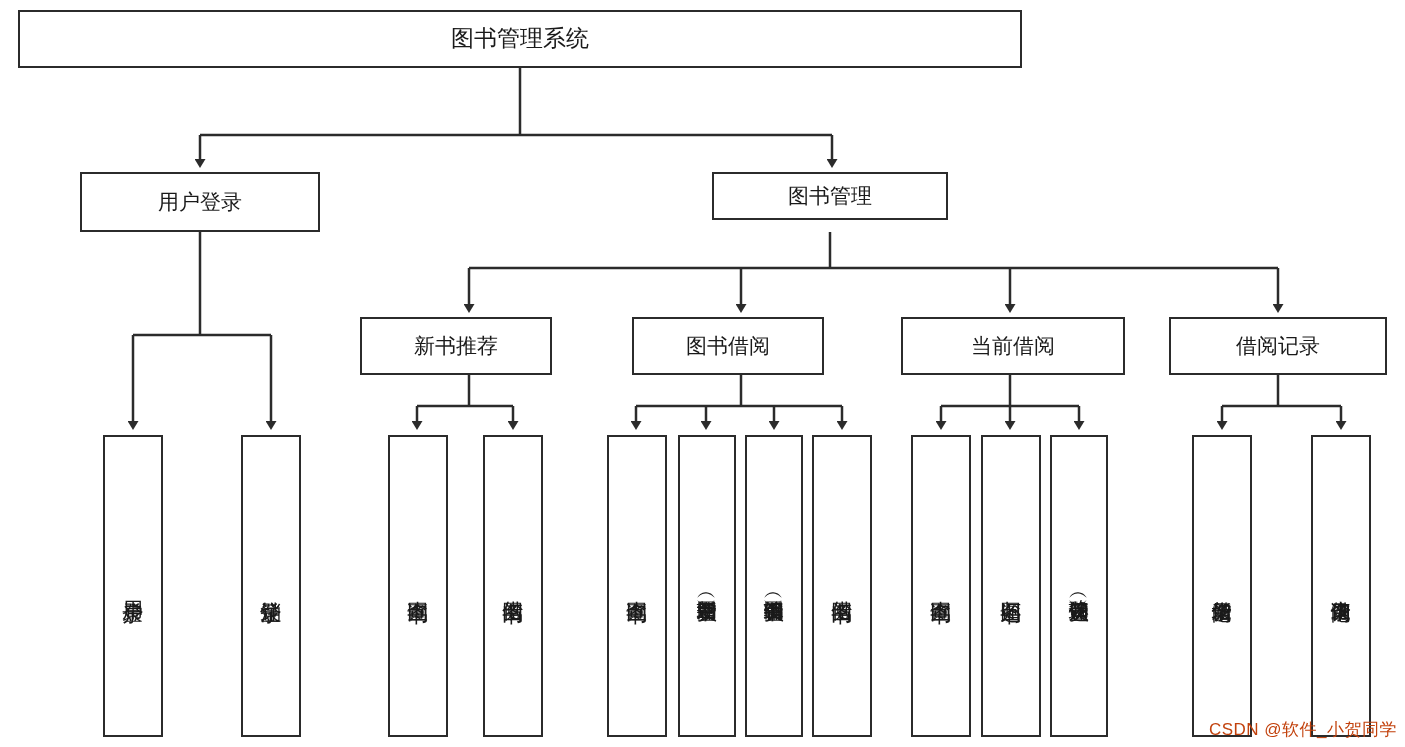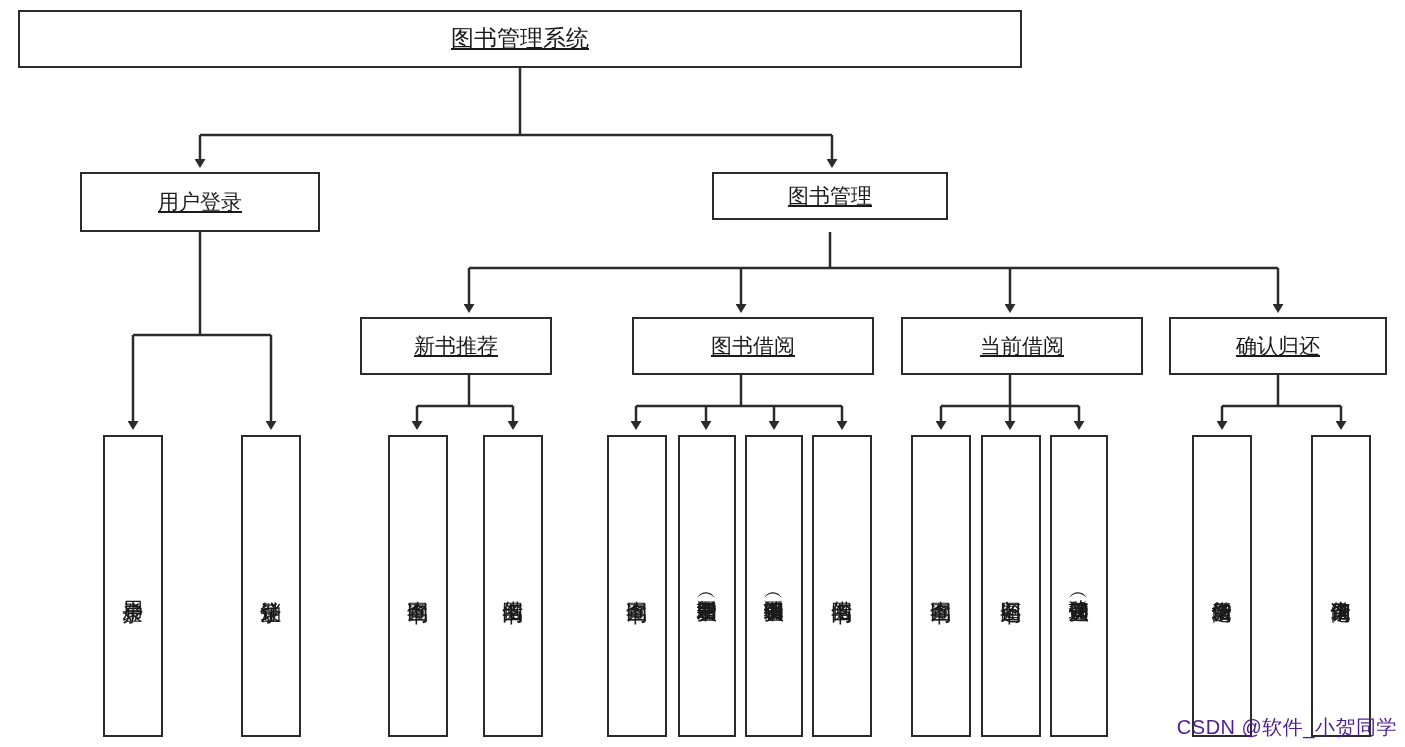--- a/index.html
+++ b/index.html
@@ -39,21 +39,20 @@
   .node.level-0 {
     font-size: 23px;
   }
   .node.level-1,
   .node.level-2 {
     font-size: 21px;
   }
   .node-label {
     line-height: 1.1;
     white-space: nowrap;
-    text-decoration: underline;
   }
   
   .node.leaf {
     align-items: center;
     justify-content: center;
     padding: 4px 0;
   }
   .node.leaf .node-label-vertical {
     writing-mode: vertical-rl;
     text-orientation: upright;
@@ -65,22 +64,22 @@
     color: #1a1a1a;
   }
   .node.leaf.tall .node-label-vertical {
     font-size: 20px;
     letter-spacing: 0.5px;
   }
   #watermark {
     position: absolute;
     right: 8px;
     bottom: 6px;
-    font-size: 20px;
-    color: #4c1d95;
+    font-size: 17px;
+    color: #c2410c;
     letter-spacing: 0.5px;
     white-space: nowrap;
     user-select: none;
   }
 </style>
 </head>
 <body>
 
 <div id="diagram-root">
 
@@ -143,30 +142,30 @@
   </div>
 
   <div class="node level-1" style="left:712px; top:172px; width:236px; height:48px;">
     <span class="node-label">图书管理</span>
   </div>
 
   <div class="node level-2" style="left:360px; top:317px; width:192px; height:58px;">
     <span class="node-label">新书推荐</span>
   </div>
 
-  <div class="node level-2" style="left:632px; top:317px; width:242px; height:58px;justify-content:center;">
+  <div class="node level-2" style="left:632px; top:317px; width:192px; height:58px;justify-content:center;">
     <span class="node-label">图书借阅</span>
   </div>
 
-  <div class="node level-2" style="left:901px; top:317px; width:242px; height:58px;">
+  <div class="node level-2" style="left:901px; top:317px; width:224px; height:58px;">
     <span class="node-label">当前借阅</span>
   </div>
 
   <div class="node level-2" style="left:1169px; top:317px; width:218px; height:58px;">
-    <span class="node-label">确认归还</span>
+    <span class="node-label">借阅记录</span>
   </div>
 
   <div class="node leaf" style="left:103px; top:435px; width:60px; height:302px;">
     <span class="node-label-vertical">用户登录</span>
   </div>
 
   <div class="node leaf" style="left:241px; top:435px; width:60px; height:302px;">
     <span class="node-label-vertical">注销登录</span>
   </div>
 

